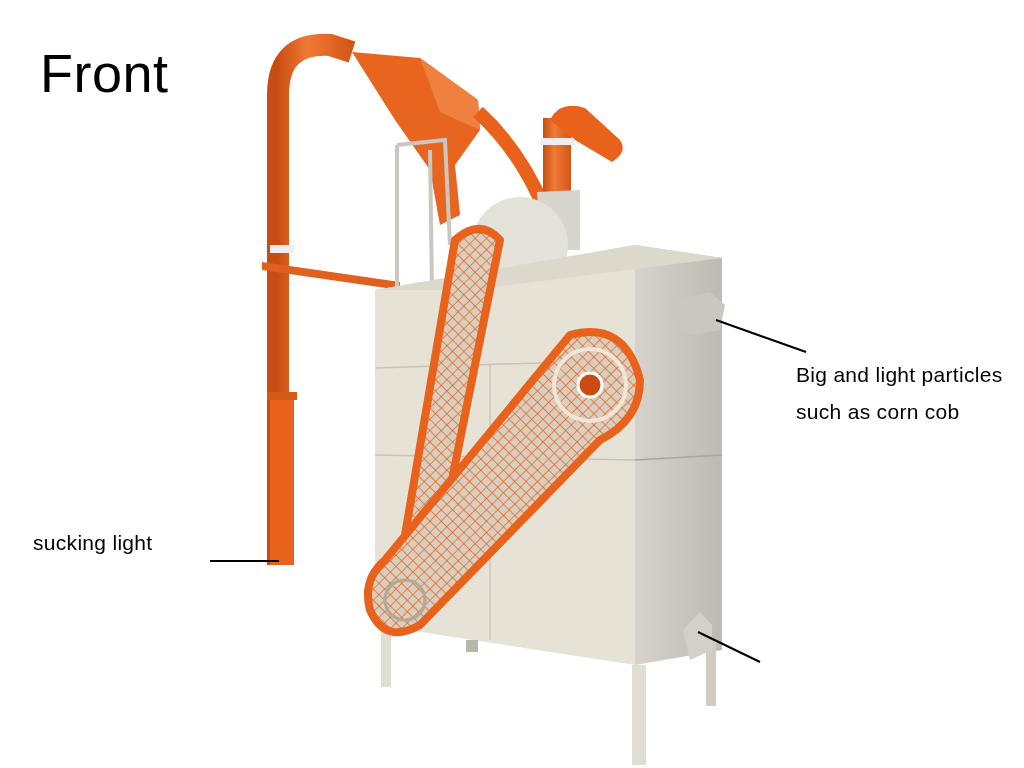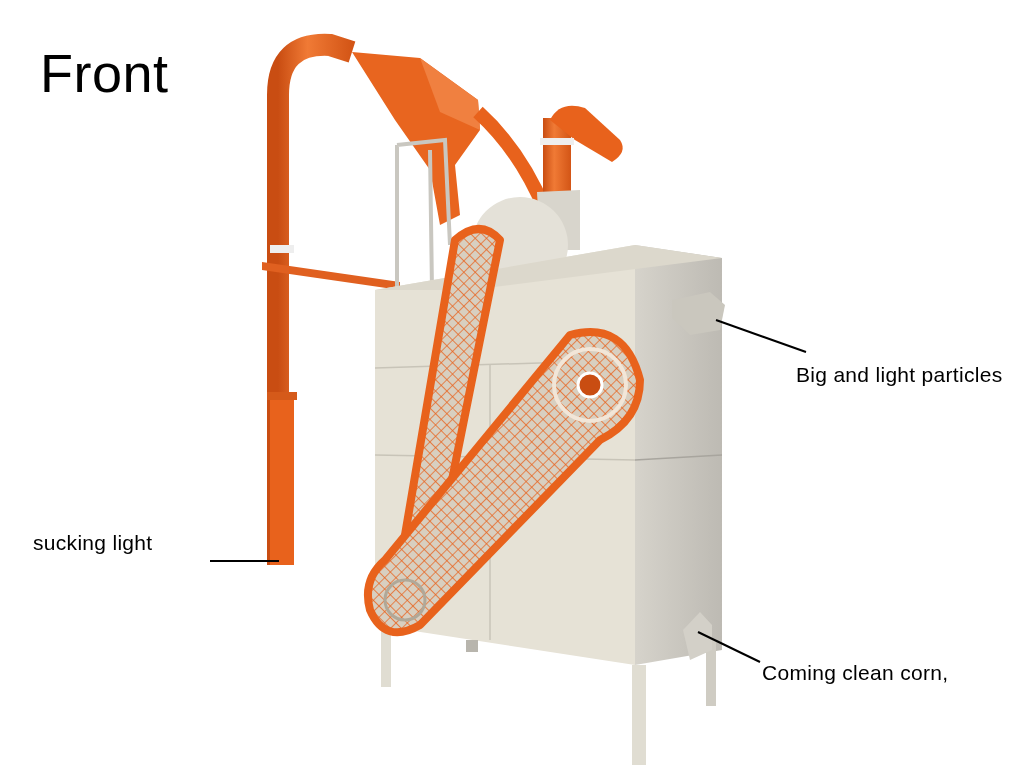--- a/index.html
+++ b/index.html
@@ -97,17 +97,17 @@
 </svg>
 
 <div class="title">Front</div>
 
 <div class="label" id="lbl-raw">
   <div>sucking light</div>
 </div>
 
 <div class="label" id="lbl-big">
   <div>Big and light particles</div>
+  <div>such as corn cob</div>
 </div>
 
 <div class="label" id="lbl-clean">
-  <div>Coming clean corn,</div>
 </div>
 
 </body></html>

